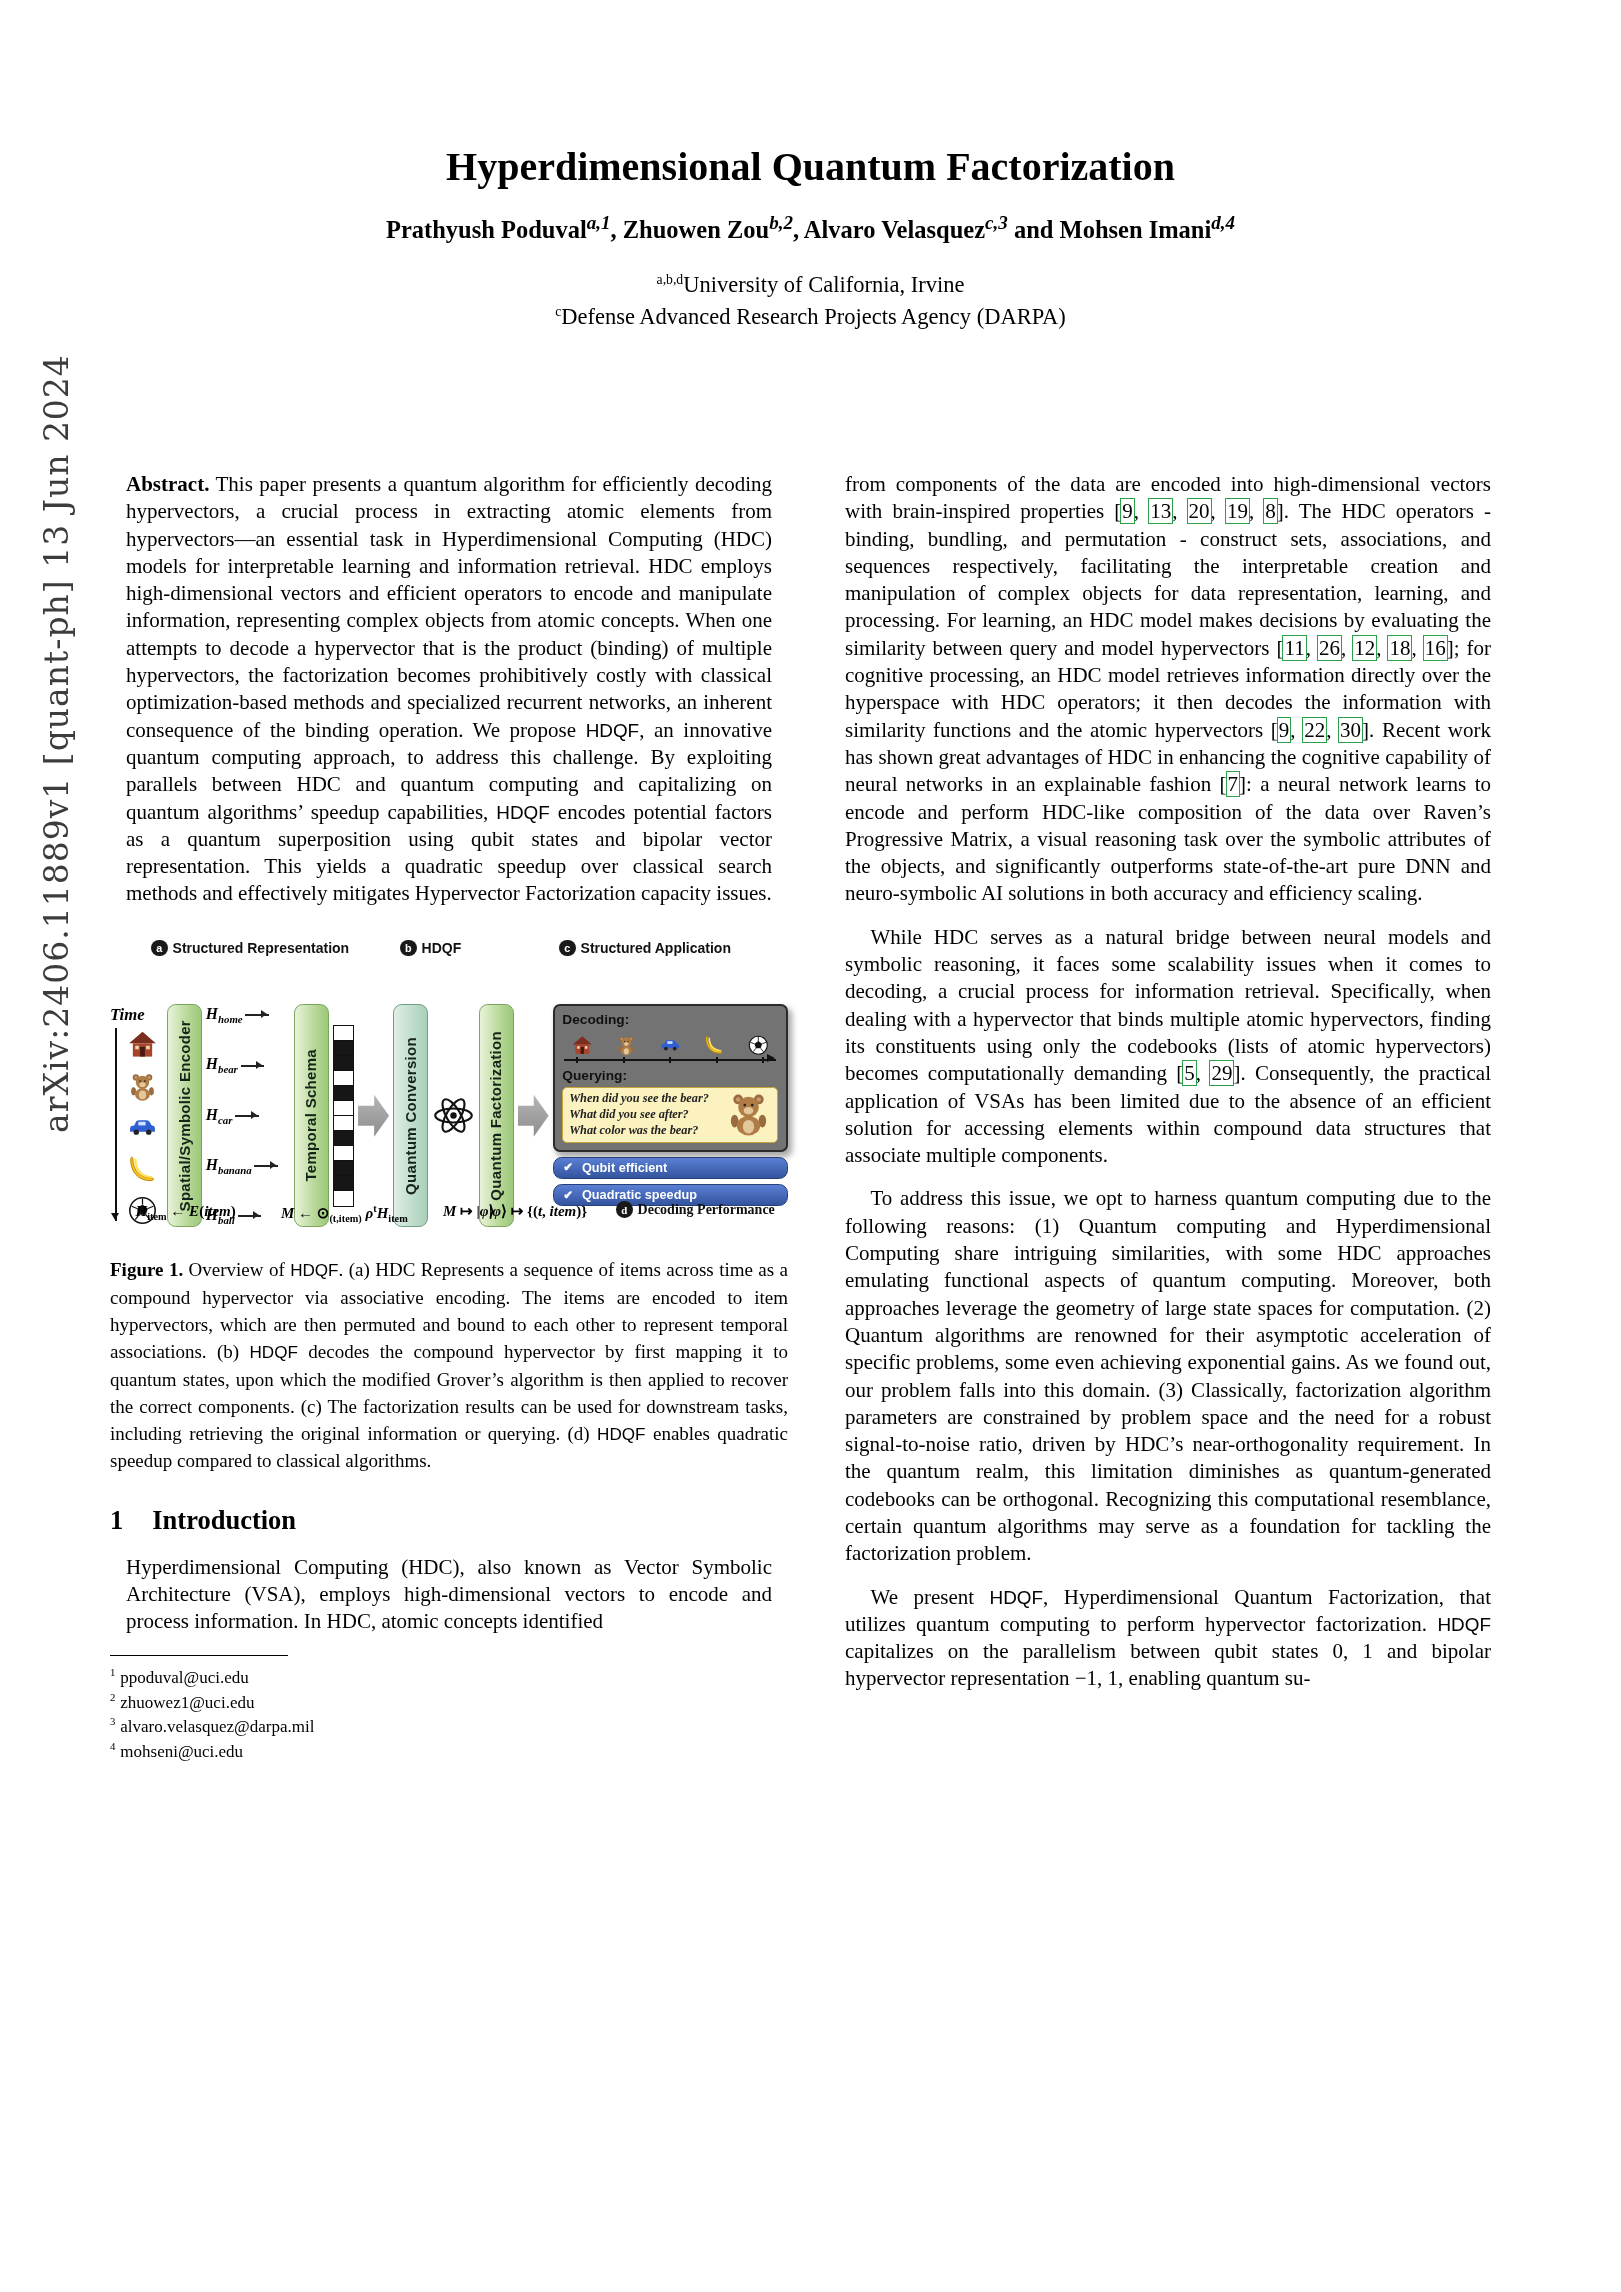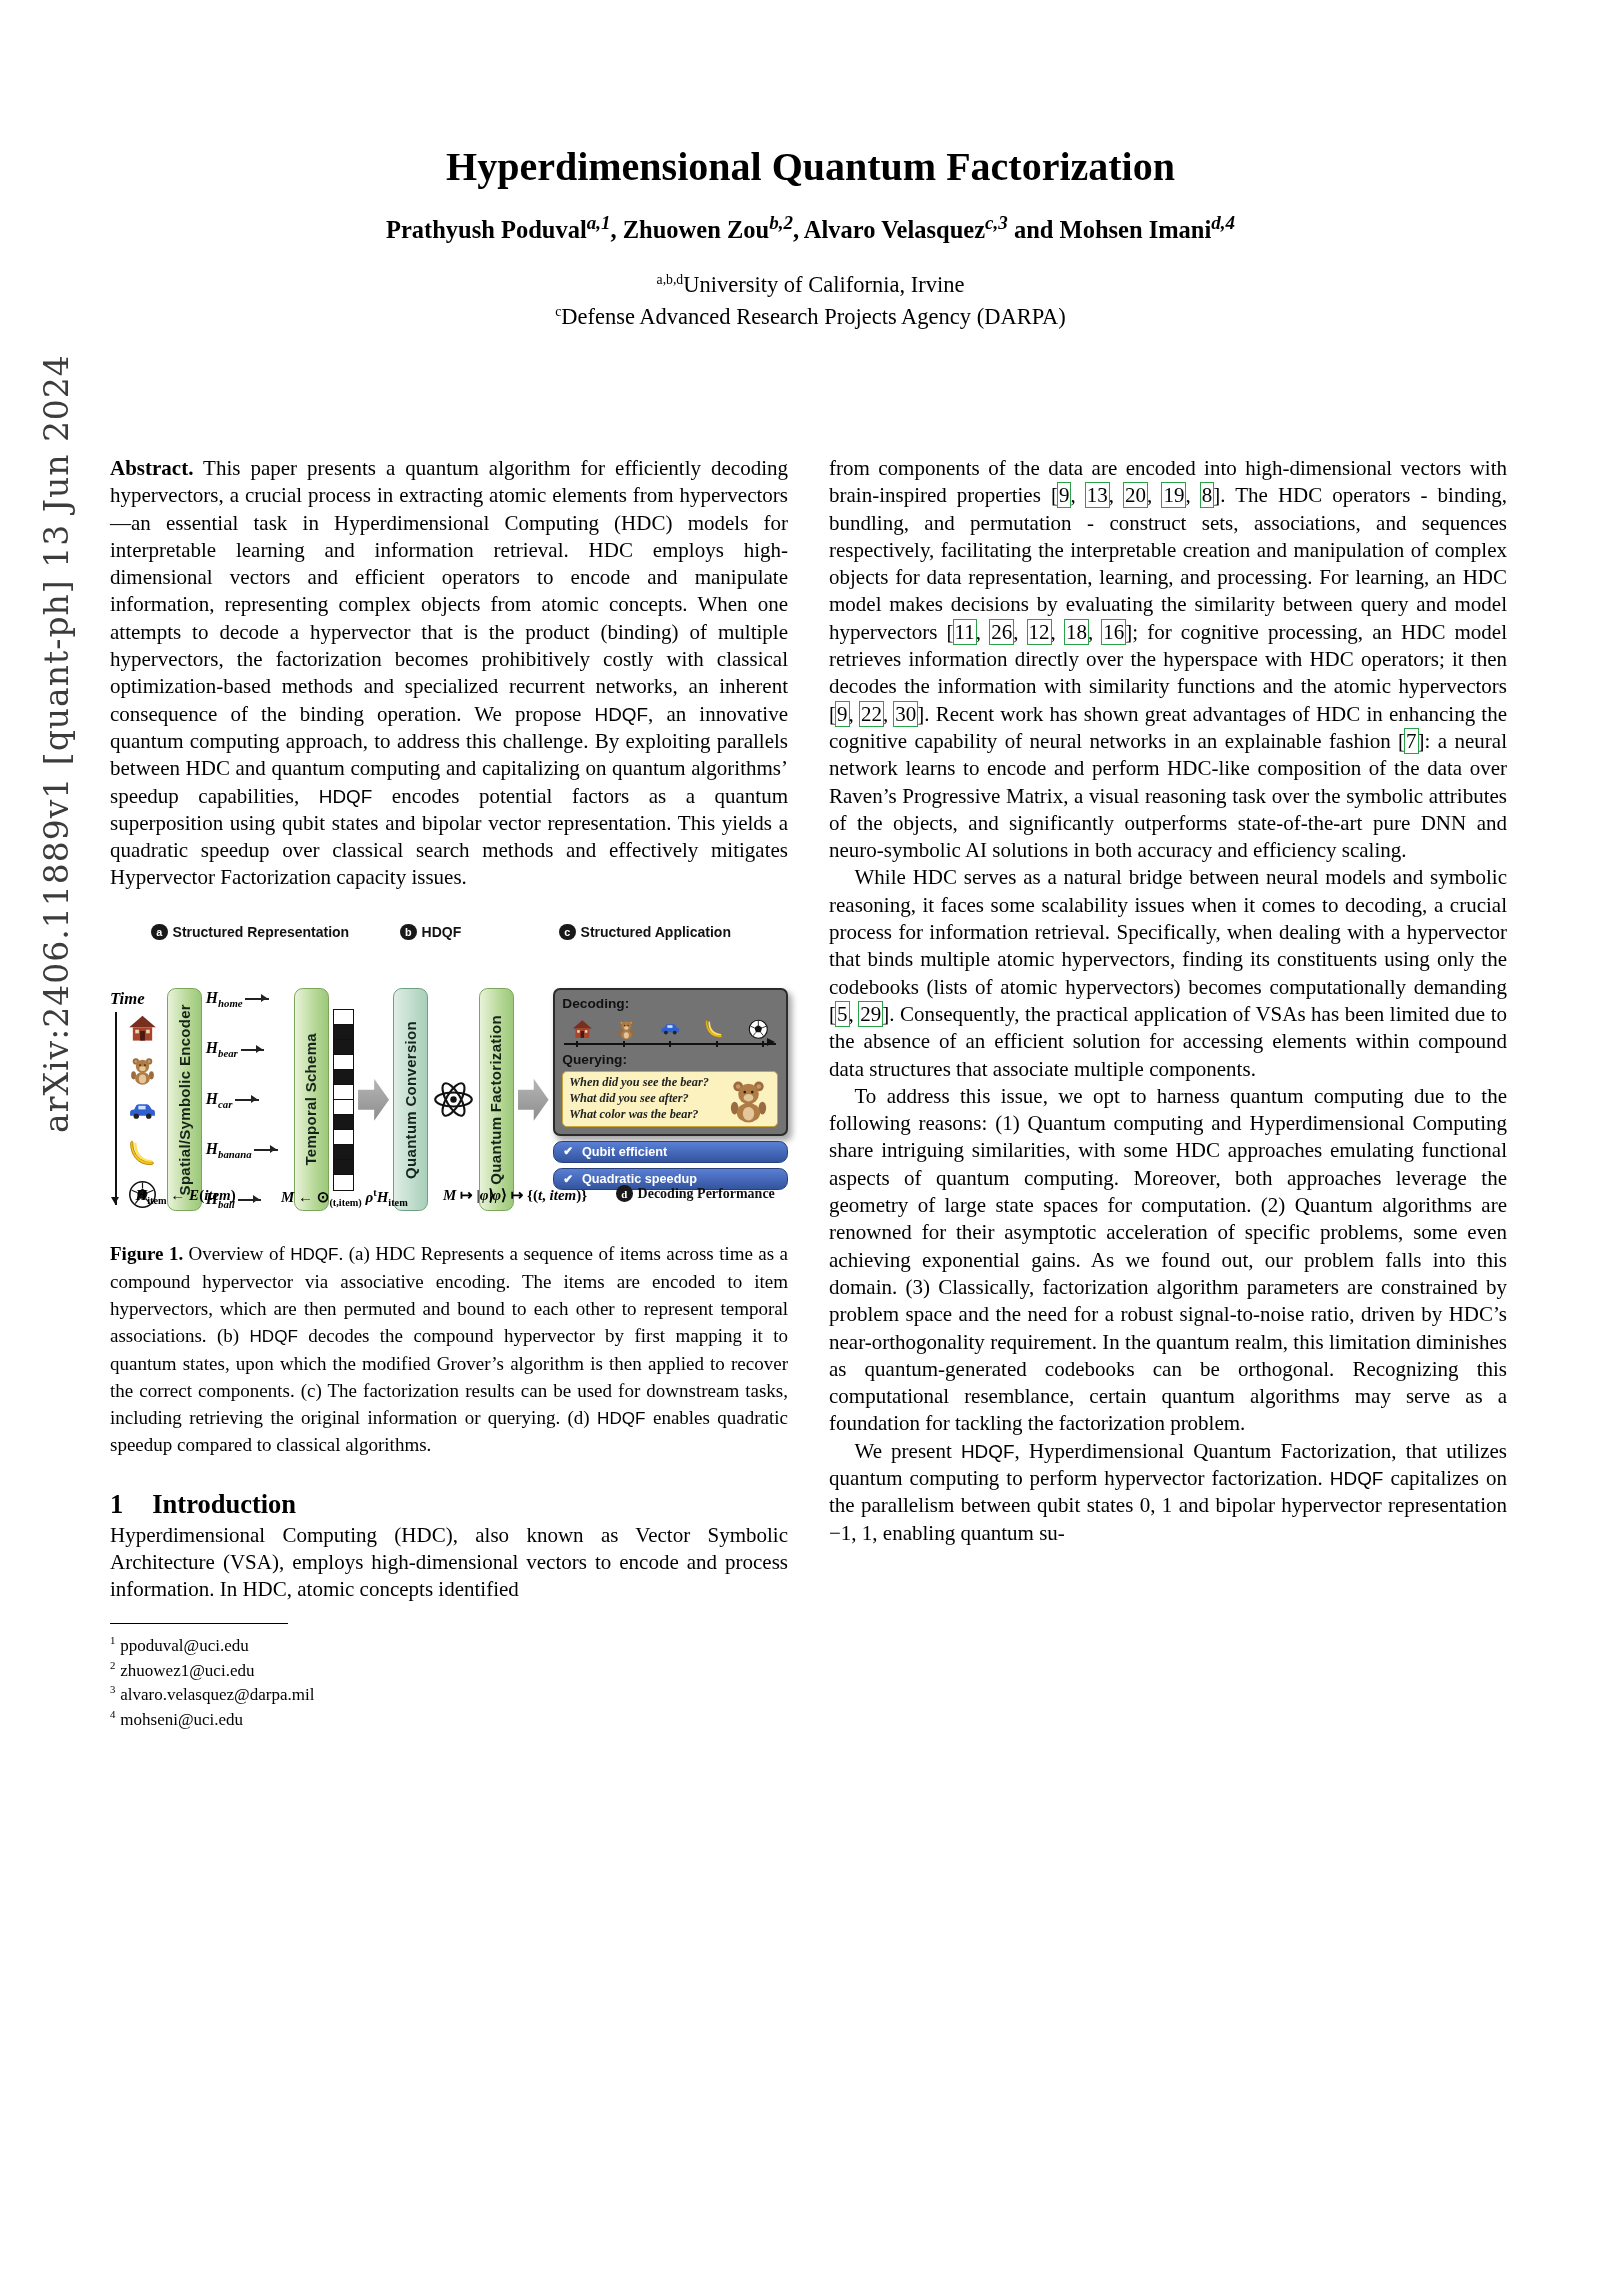--- a/index.html
+++ b/index.html
@@ -17,21 +17,21 @@
   .authors { margin-top:21.6px; font-size:24.5px; font-weight:bold; }
   .authors sup { font-size:19px;font-style:italic; }
   .affil { margin-top:25.5px; font-size:22.5px; line-height:1.4; }
   .affil sup { font-size:13.7px; }
 
   
   .col { position:absolute; top:455px; width:678px; text-align:justify;
          font-size:21px; line-height:1.3; }
   .col-left  { left:110px; }
   .col-right { left:829px; }
-  p.bpar { margin:0; }
+  p.bpar { margin:16px; }
   p.indent { text-indent:25.5px; }
 
   .cite { outline:1.4px solid #2aa048; outline-offset:-0.5px; padding:0 1px; }
   .sf { font-family:"Liberation Sans", sans-serif; font-size:0.9em; }
   .b { font-weight:bold; }
   .i { font-style:italic; }
 
   
   .fig { position:relative; margin-top:31px; height:296px; text-align:left;
          font-family:"Liberation Sans", sans-serif; }
@@ -90,21 +90,21 @@
   .timeline { margin:2px 2px 3.9px; }
   .tl-icons { display:flex; justify-content:space-between; align-items:flex-end;
               height:24.5px; padding:0 7.8px; }
   .tl-icons .ic { width:20.6px; height:20.6px; }
   .tl-line { margin-top:3.9px; border-top:2px solid #111; position:relative;
              display:flex; justify-content:space-between; padding:0 11.8px; }
   .tl-line::after { content:""; position:absolute; right:-2.9px; top:-6.9px;
                     border:4.9px solid transparent; border-left:8.8px solid #111; }
   .tick { width:2px; height:5.9px; background:#111; margin-top:-3.9px; }
   .querybox { margin-top:2px; background:#fbf2c0; border:1.6px solid #c9a437;
-              border-radius:4.9px; padding:2.9px 5.9px; display:flex; align-items:flex-end; gap:10px; }
+              border-radius:4.9px; padding:2.9px 5.9px; display:flex; align-items:flex-start; gap:10px; }
   .qlines { flex:1; min-width:0; }
   .q { font-family:"Liberation Serif", serif; font-style:italic; font-weight:bold;
        font-size:12.3px; line-height:1.3; color:#222; white-space:nowrap; }
   .qteddy { width:45px; height:45px; flex:none; }
   .badge { margin-top:4.9px; background:linear-gradient(180deg,#5a7fd4,#33549f);
            border:1.5px solid #27407a; color:#fff; border-radius:8.8px; font-size:12.7px;
            font-weight:bold; padding:2px 9.8px; display:flex; align-items:center; gap:8.8px; }
   .badge .chk { font-size:11.8px; }
 
   .fig-formulas { position:absolute; left:0; top:253px; width:678px; height:41px;

